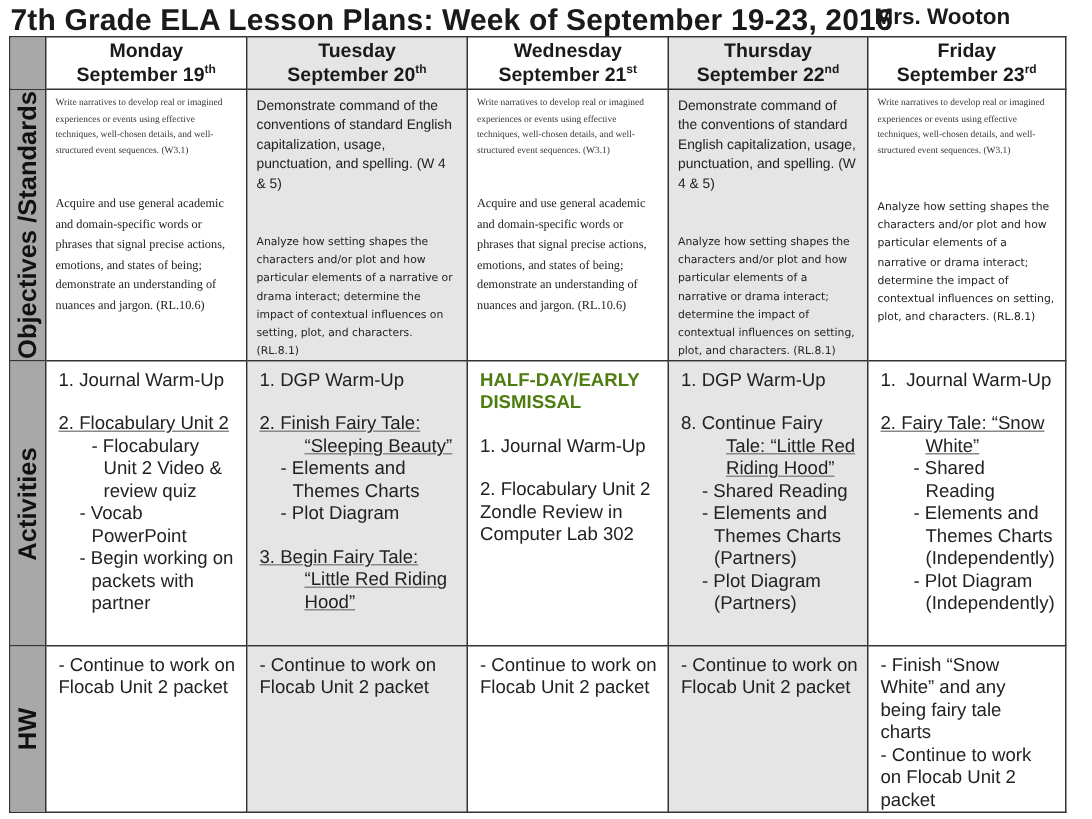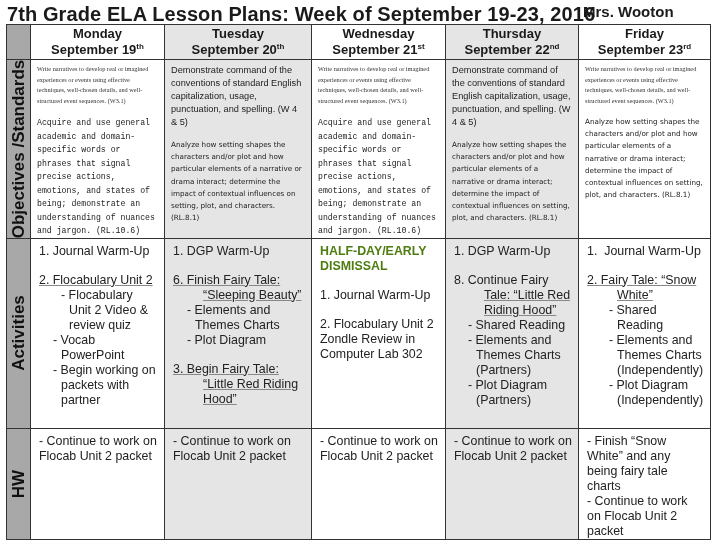--- a/index.html
+++ b/index.html
@@ -9,22 +9,22 @@
   table.plan { position:absolute; left:6px; top:24px; border-collapse:collapse; table-layout:fixed; width:704px; }
   table.plan td { border:1.5px solid #333; vertical-align:top; padding:0; overflow:hidden; }
   .rowlabel { background:#a8a8a8; position:relative; }
   .rowlabel .vt { position:absolute; left:50%; top:50%; transform:translate(-50%,-50%) rotate(-90deg); white-space:nowrap; font-weight:bold; font-size:17px; color:#111; }
   .shade { background:#e5e5e5; }
   .white { background:#ffffff; }
   .dayhead { text-align:center; font-weight:bold; font-size:13px; line-height:16px; padding-top:1px !important; }
   .dayhead sup { font-size:8px; vertical-align:super; line-height:0; }
   .obj { padding:4px 6px 0 6px !important; }
   .serif-small { font-family:"Liberation Serif", serif; font-size:6.3px; line-height:10.5px; color:#333; }
-  .sans-obj { font-family:Liberation Mono, monospace; font-size:8.2px; line-height:13.5px; color:#222; margin-top:10px; }
-  .sans-obj-sm { font-family:"DejaVu Sans", sans-serif; font-size:7.2px; line-height:12.2px; color:#222; margin-top:10px; }
+  .sans-obj { font-family:Liberation Serif, serif; font-size:8.2px; line-height:13.5px; color:#222; margin-top:23px; }
+  .sans-obj-sm { font-family:"DejaVu Sans", sans-serif; font-size:7.2px; line-height:12.2px; color:#222; margin-top:26px; }
   .arial-obj { font-family:"Liberation Sans", sans-serif; font-size:9.2px; line-height:13px; color:#222; }
   .act { padding:5px 6px 0 8px !important; font-size:12.4px; line-height:15px; color:#222; }
   .act .gap { height:14px; }
   .act .ind2 { padding-left:22px; }
   .act .ind3 { padding-left:30px; }
   .act u { text-decoration:underline; text-decoration-color:#888; }
   .act b { font-weight:bold; color:#4d7c0f; }
   .hw { padding:5px 6px 0 8px !important; font-size:12.4px; line-height:15px; color:#222; }
 </style>
 </head>
@@ -102,21 +102,21 @@
       <div>1. Journal Warm-Up</div>
       <div class="gap"></div>
       <div><u>2. Flocabulary Unit 2</u></div>
       <div class="ind2" style="text-indent:-8px;padding-left:30px">- Flocabulary Unit 2 Video &amp; review quiz</div>
       <div class="ind2" style="text-indent:-8px">- Vocab PowerPoint</div>
       <div class="ind2" style="text-indent:-8px">- Begin working on packets with partner</div>
     </td>
     <td class="shade act">
       <div>1. DGP Warm-Up</div>
       <div class="gap"></div>
-      <div><u>6. Finish Fairy Tale:</u></div>
+      <div><u>2. Finish Fairy Tale:</u></div>
       <div class="ind3"><u>“Sleeping Beauty”</u></div>
       <div class="ind2" style="text-indent:-8px;padding-left:22px">- Elements and Themes Charts</div>
       <div class="ind2" style="text-indent:-8px;padding-left:22px">- Plot Diagram</div>
       <div class="gap"></div>
       <div><u>3. Begin Fairy Tale:</u></div>
       <div class="ind3"><u>“Little Red Riding Hood”</u></div>
     </td>
     <td class="white act">
       <div><b>HALF-DAY/EARLY DISMISSAL</b></div>
       <div class="gap"></div>

